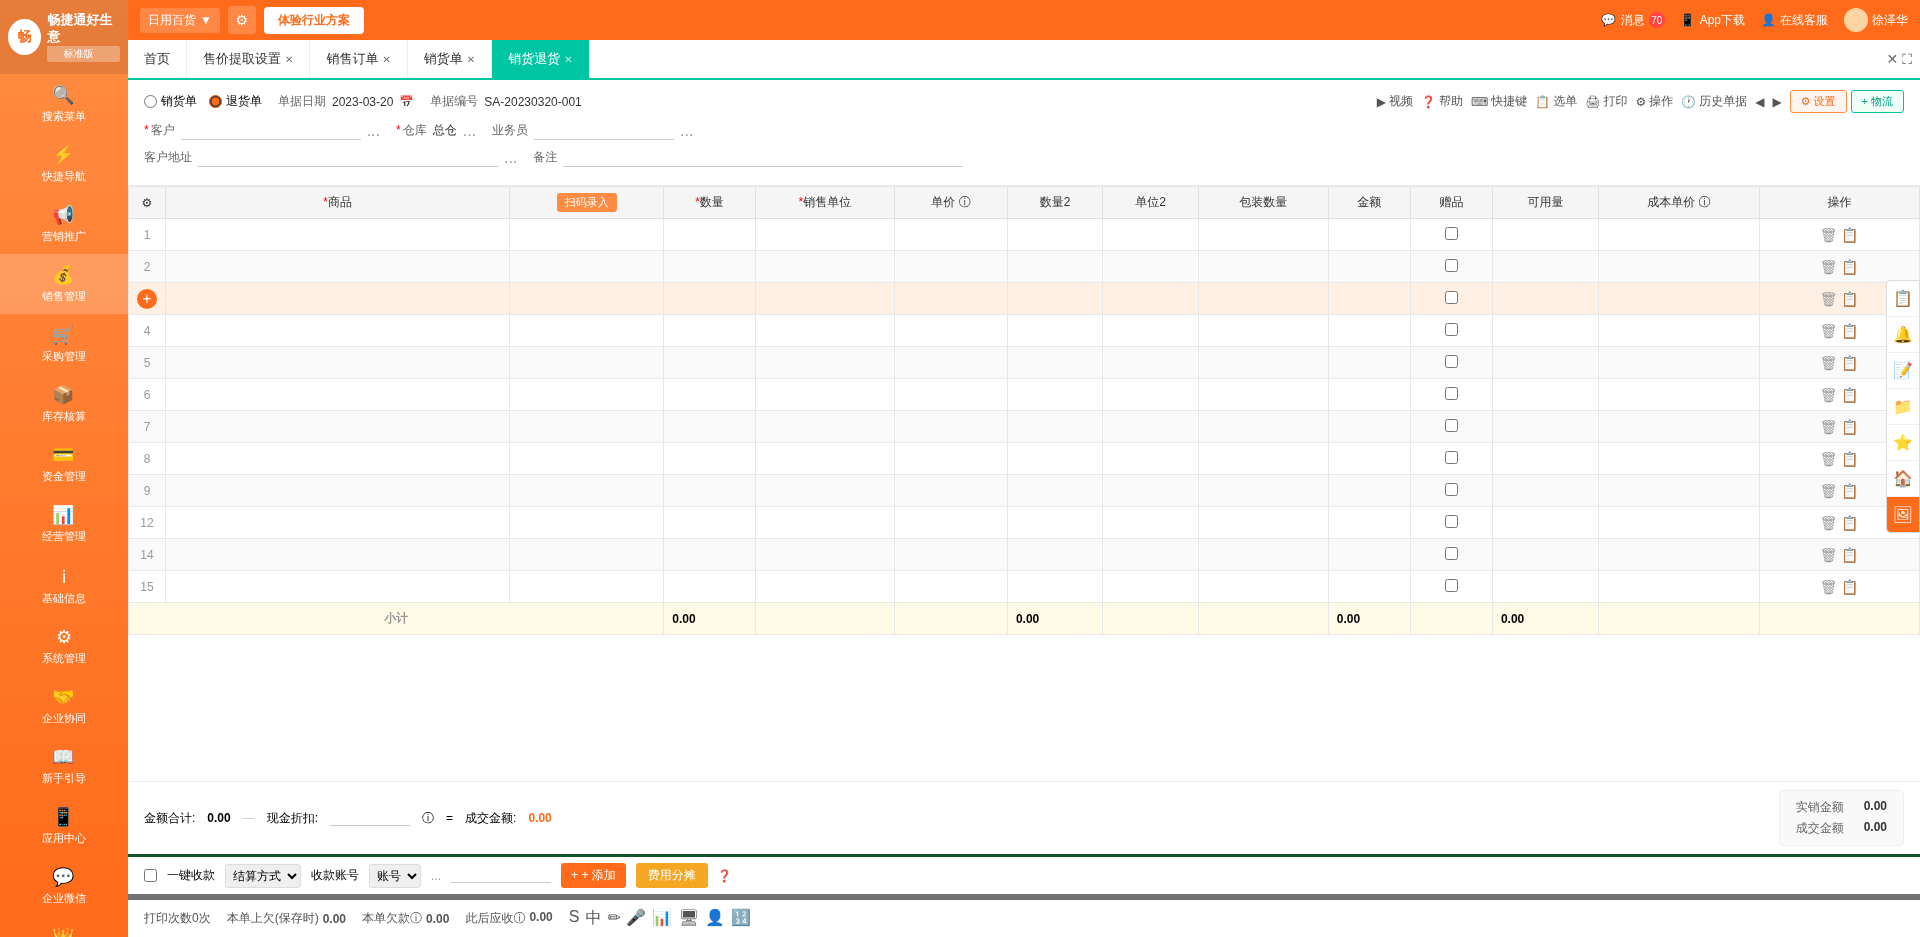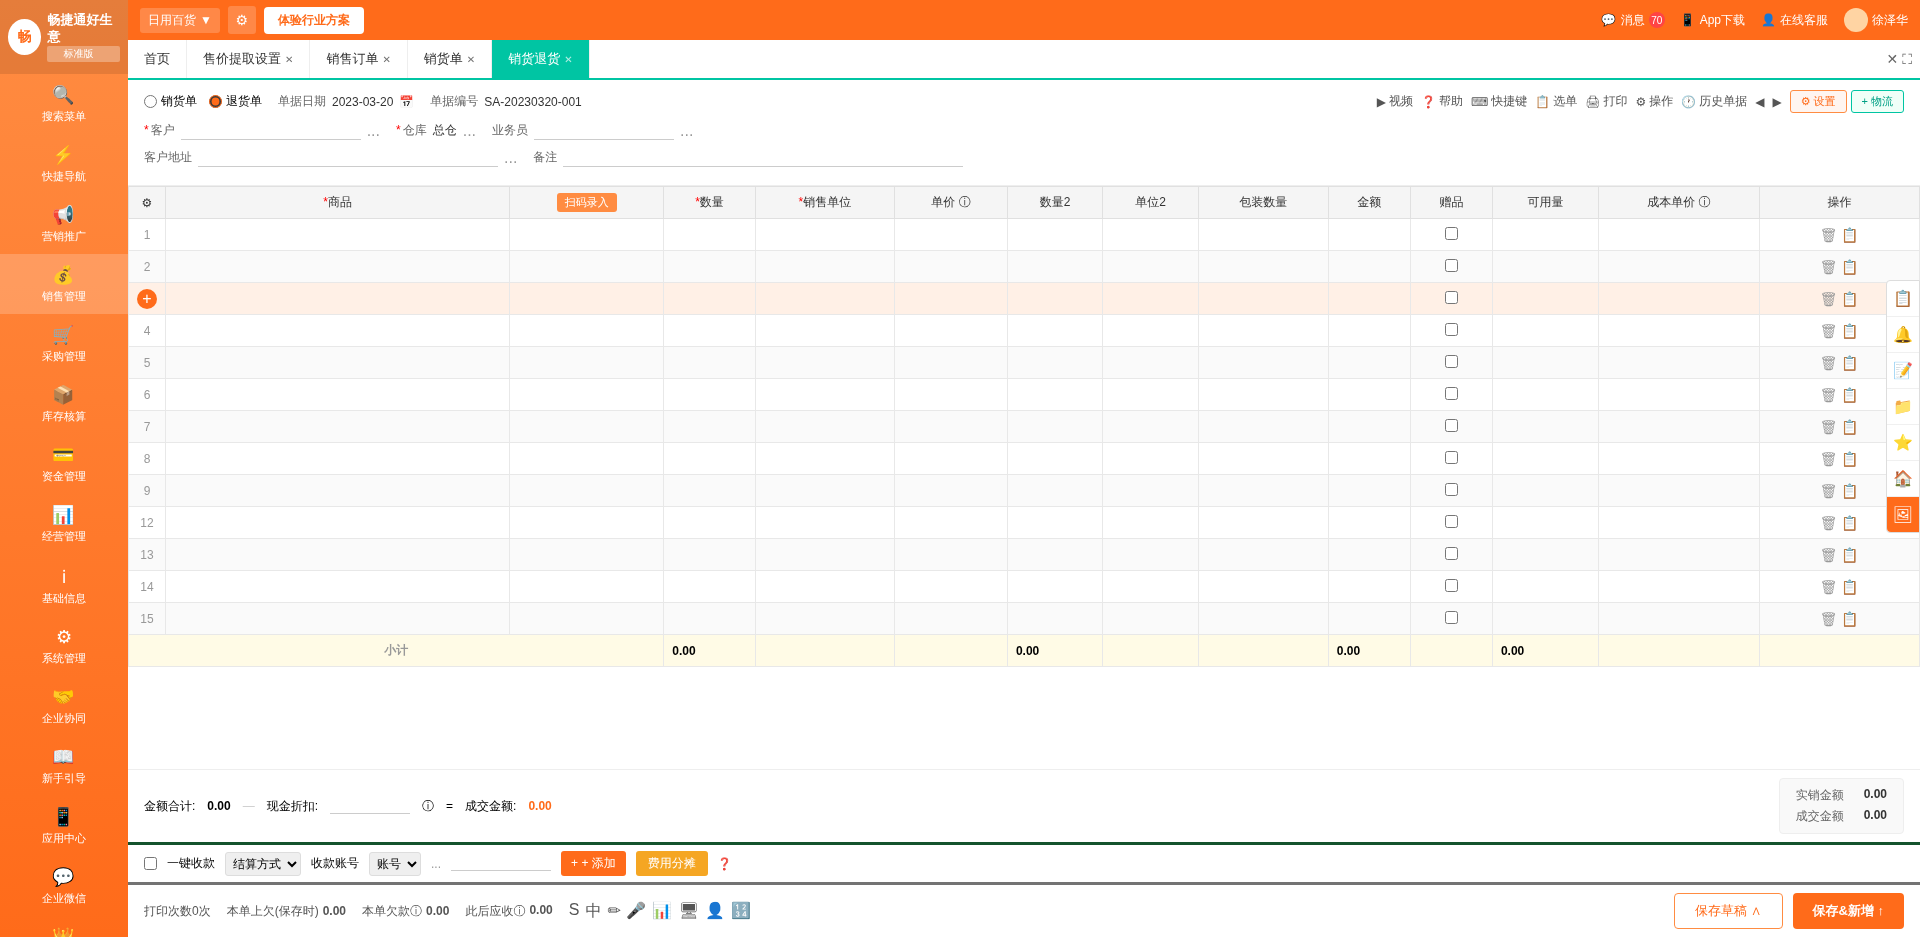--- a/index.html
+++ b/index.html
@@ -71,21 +71,21 @@
     .action-cell { display: flex; gap: 4px; justify-content: center; }
     .action-icon { cursor: pointer; color: #999; font-size: 14px; }
     .scan-input-btn { background: #ff8c42; color: white; padding: 2px 8px; border: none; border-radius: 3px; cursor: pointer; font-size: 11px; }
     .subtotal-row td { background: #fffbe6 !important; font-weight: bold; }
     .th-gear { text-align: center; width: 30px; }
     
     
     .bottom-area { background: white; border-top: 1px solid #eee; flex-shrink: 0; }
     .sum-bar { display: flex; align-items: center; padding: 8px 16px; gap: 12px; border-bottom: 3px solid #14532d; font-size: 12px; }
     .sum-separator { color: #ccc; }
-    .payment-bar { display: flex; align-items: center; padding: 6px 16px; gap: 10px; border-bottom: 3px solid #737373; font-size: 12px; }
+    .payment-bar { display: flex; align-items: center; padding: 6px 16px; gap: 10px; border-bottom: 6px solid #737373; font-size: 12px; }
     .footer-bar { display: flex; align-items: center; padding: 8px 16px; gap: 16px; font-size: 12px; color: #555; justify-content: space-between; }
     .footer-left { display: flex; align-items: center; gap: 16px; }
     .footer-right { display: flex; gap: 10px; }
     .save-draft-btn { background: white; border: 1px solid #ff8c42; color: #ff6b1a; padding: 8px 20px; border-radius: 4px; cursor: pointer; font-size: 13px; display: flex; align-items: center; gap: 4px; }
     .save-new-btn { background: #ff6b1a; border: none; color: white; padding: 8px 20px; border-radius: 4px; cursor: pointer; font-size: 13px; font-weight: bold; }
     
     
     .summary-panel { background: #f9f9f9; border: 1px solid #eee; border-radius: 4px; padding: 6px 16px; font-size: 12px; }
     .summary-row { display: flex; justify-content: space-between; gap: 20px; padding: 2px 0; }
     .summary-label { color: #666; }
@@ -578,41 +578,20 @@
       <td></td>
       <td></td>
       <td>
         <div class="action-cell">
           <span class="action-icon">🗑</span>
           <span class="action-icon">📋</span>
         </div>
       </td>
     </tr>
             <tr>
-      <td class="row-num">13</td>
-      <td></td>
-      <td></td>
-      <td></td>
-      <td></td>
-      <td></td>
-      <td></td>
-      <td></td>
-      <td></td>
-      <td></td>
-      <td class="checkbox-cell"><input type="checkbox" style=""></td>
-      <td></td>
-      <td></td>
-      <td>
-        <div class="action-cell">
-          <span class="action-icon">🗑</span>
-          <span class="action-icon">📋</span>
-        </div>
-      </td>
-    </tr>
-            <tr>
       <td class="row-num">14</td>
       <td></td>
       <td></td>
       <td></td>
       <td></td>
       <td></td>
       <td></td>
       <td></td>
       <td></td>
       <td></td>
@@ -737,28 +716,20 @@
             <span style="font-size:16px;cursor:pointer;">S</span>
             <span style="font-size:16px;cursor:pointer;">中</span>
             <span style="font-size:16px;cursor:pointer;">✏</span>
             <span style="font-size:16px;cursor:pointer;">🎤</span>
             <span style="font-size:16px;cursor:pointer;">📊</span>
             <span style="font-size:16px;cursor:pointer;">🖥</span>
             <span style="font-size:16px;cursor:pointer;">👤</span>
             <span style="font-size:16px;cursor:pointer;">🔢</span>
           </div>
         </div>
-        <div class="footer-right">
-          <button class="save-draft-btn">
-            <span>保存草稿 ∧</span>
-          </button>
-          <button class="save-new-btn">
-            <span>保存&amp;新增 ↑</span>
-          </button>
-        </div>
       </div>
     </div>
   </div>
 
   <div style="position:absolute;right:0;top:280px;background:white;border:1px solid #ddd;border-radius:4px 0 0 4px;z-index:100;">
     <div class="right-tool-item">📋</div>
     <div class="right-tool-item">🔔</div>
     <div class="right-tool-item">📝</div>
     <div class="right-tool-item">📁</div>
     <div class="right-tool-item">⭐</div>

